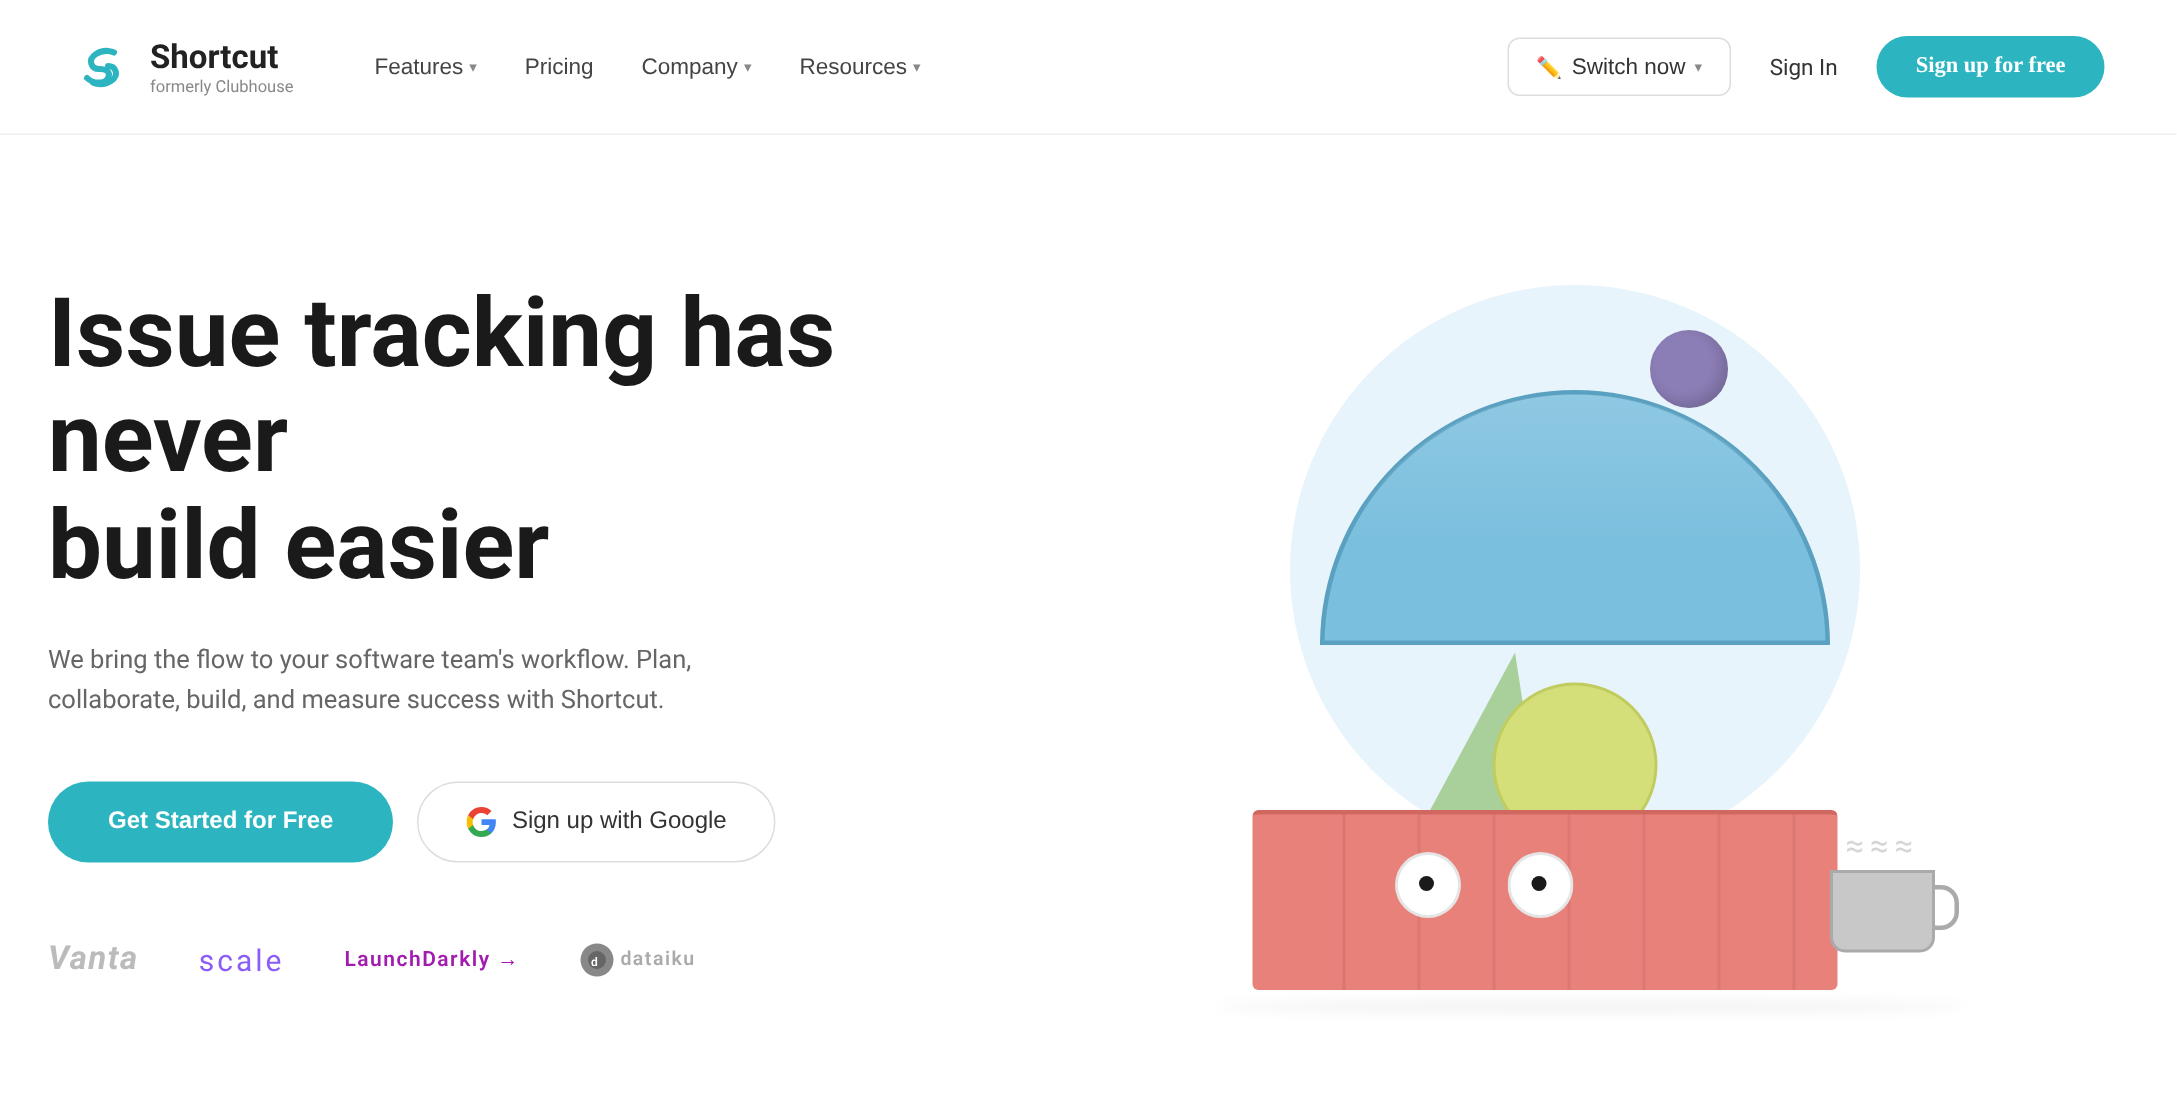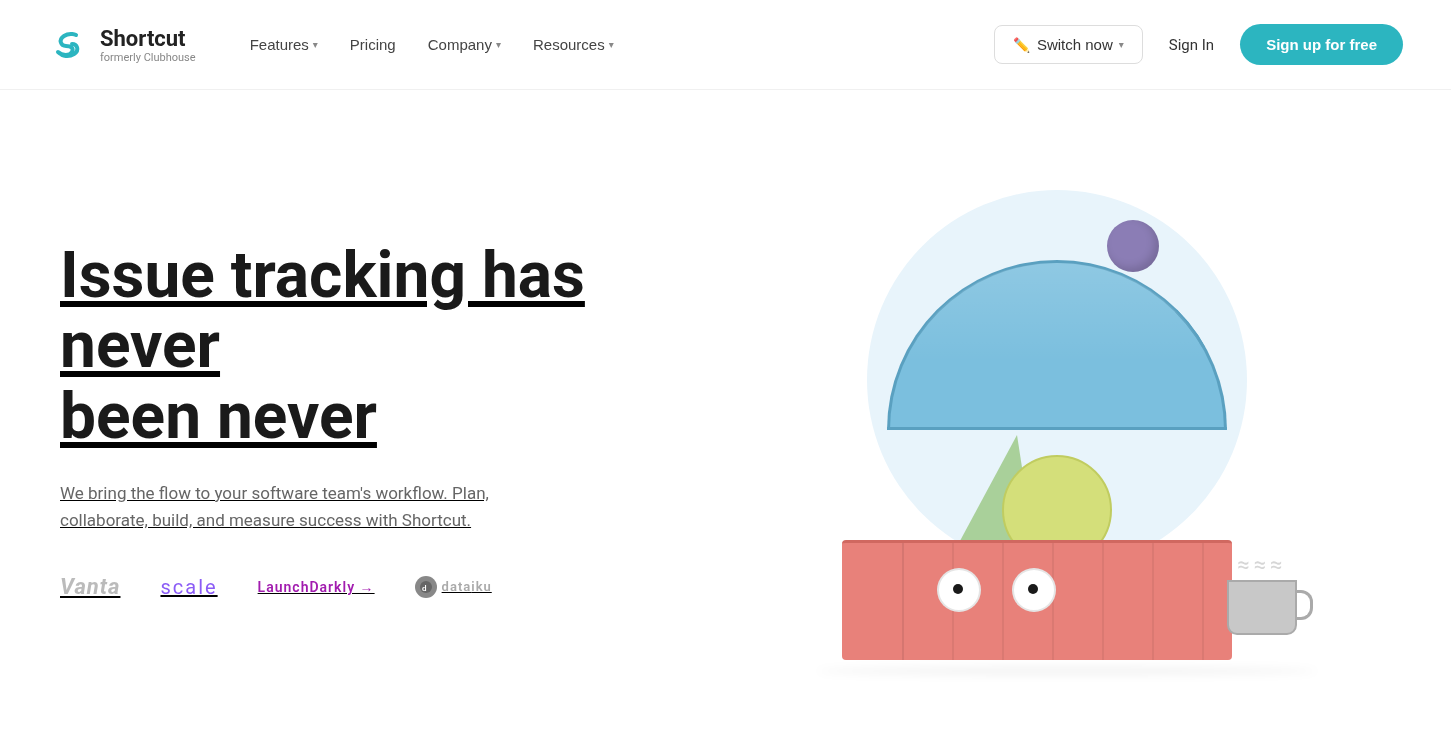--- a/index.html
+++ b/index.html
@@ -31,29 +31,29 @@
       border: 1.5px solid #ddd; background: #fff;
       font-size: 15px; color: #333; cursor: pointer;
     }
     .switch-icon { font-size: 14px; }
     .signin-link { font-size: 15px; color: #333; text-decoration: none; padding: 10px 14px; cursor: pointer; }
     .signup-btn {
       background: #2cb5c0; color: #fff;
       border: none; border-radius: 50px;
       padding: 12px 26px; font-size: 15px; font-weight: 600;
       cursor: pointer;
+      font-family: Liberation Serif, serif;
     }
 
     
     .hero {
       display: flex; align-items: center;
-      padding: 40px 48px 20px 60px;
+      padding: 40px 48px 20px 32px;
       min-height: 640px;
       position: relative;
-      text-decoration: underline;
     }
     .hero-left { max-width: 700px; flex: 1; }
     .hero-heading {
       font-size: 64px; font-weight: 700; line-height: 1.1;
       color: #1a1a1a; margin-bottom: 28px;
     }
     .hero-sub {
       font-size: 17px; color: #666; line-height: 1.6;
       max-width: 500px; margin-bottom: 40px;
     }
@@ -269,23 +269,38 @@
     </button>
     <a class="signin-link" href="#">Sign In</a>
     <button class="signup-btn">Sign up for free</button>
   </div>
 </nav>
 
 <section class="hero">
   <div class="hero-left">
     <h1 class="hero-heading">
       <span>Issue tracking has never</span><br>
-      <span>been never</span>
+      <span>build easier</span>
     </h1>
     <p class="hero-sub">We bring the flow to your software team's workflow. Plan, collaborate, build, and measure success with Shortcut.</p>
+    <div class="hero-cta">
+      <button class="cta-primary">Get Started for Free</button>
+      <button class="cta-google">
+
+        <span class="google-logo">
+          <svg width="20" height="20" viewBox="0 0 20 20">
+            <path d="M19.6 10.23c0-.68-.06-1.36-.17-2H10v3.79h5.38a4.6 4.6 0 01-2 3.02v2.5h3.23c1.89-1.74 2.98-4.3 2.98-7.31z" fill="#4285F4"></path>
+            <path d="M10 20c2.7 0 4.96-.9 6.61-2.43l-3.23-2.5c-.9.6-2.04.96-3.38.96-2.6 0-4.8-1.75-5.58-4.11H1.08v2.58A9.99 9.99 0 0010 20z" fill="#34A853"></path>
+            <path d="M4.42 11.92A5.99 5.99 0 014.1 10c0-.67.12-1.32.32-1.92V5.5H1.08A9.99 9.99 0 000 10c0 1.61.39 3.14 1.08 4.5l3.34-2.58z" fill="#FBBC05"></path>
+            <path d="M10 3.97c1.47 0 2.79.5 3.83 1.5l2.87-2.87C14.96 1.0 12.7 0 10 0 6.09 0 2.73 2.2 1.08 5.5l3.34 2.58C5.2 5.72 7.4 3.97 10 3.97z" fill="#EA4335"></path>
+          </svg>
+        </span>
+        <span>Sign up with Google</span>
+      </button>
+    </div>
 
     <div class="logos">
       <span class="logo-item logo-vanta">Vanta</span>
       <span class="logo-item logo-scale">scale</span>
       <span class="logo-item logo-launchdarkly">LaunchDarkly →</span>
       <span class="logo-item logo-dataiku" style="display:flex;align-items:center;gap:5px;">
         <span style="display:inline-block;width:22px;height:22px;border-radius:50%;background:#888;display:flex;align-items:center;justify-content:center;">
           <svg width="14" height="14" viewBox="0 0 14 14">
               <circle cx="7" cy="7" r="6" fill="#666"></circle>
               <text x="3" y="11" font-size="8" fill="white">d</text>

